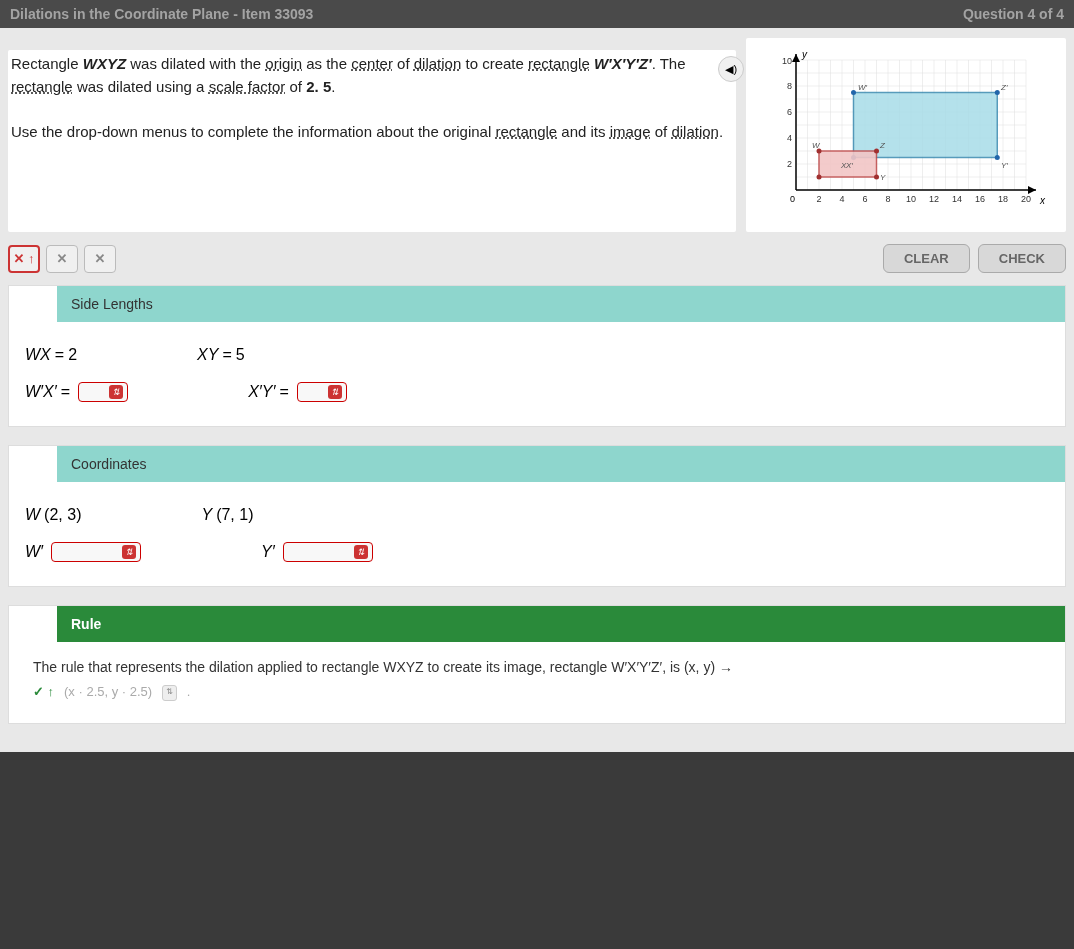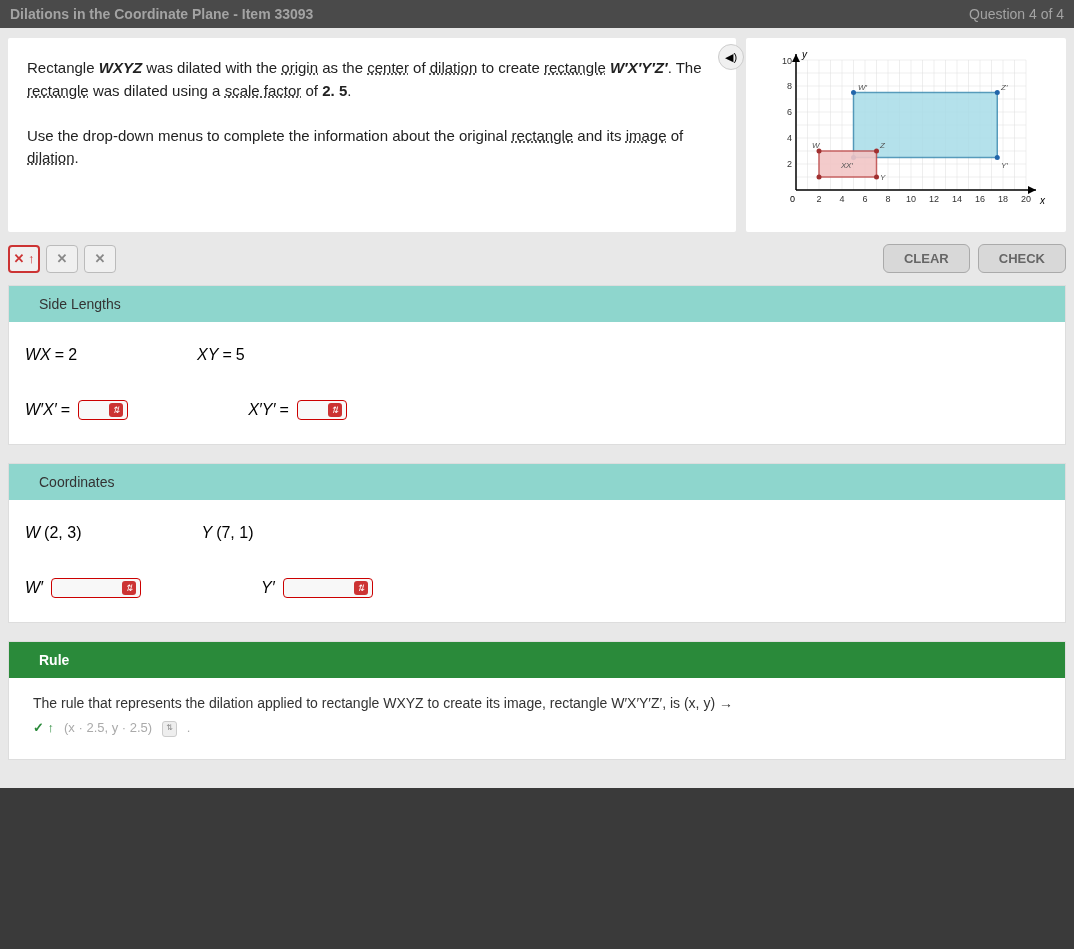--- a/index.html
+++ b/index.html
@@ -1,42 +1,42 @@
 <!DOCTYPE html>
 <html><head>
 <meta charset="utf-8">
 <style>
 * { box-sizing: border-box; margin: 0; padding: 0; }
 body { font-family: Arial, sans-serif; background: #3a3a3a; width: 1074px; height: 949px; overflow: hidden; }
 .header { background: #4a4a4a; color: #a3a3a3; padding: 6px 10px; display: flex; justify-content: space-between; align-items: center; font-size: 14px; }
 .header-title { font-weight: bold; }
-.header-right { font-weight: normal; }
+.header-right { font-weight: bold; }
 .main-area { background: #e8e8e8; padding: 10px 8px; }
 .top-row { display: flex; gap: 10px; margin-bottom: 12px; }
-.question-box { flex: 1; background: #fff; padding: 19px; border-radius: 2px; position: relative; }
+.question-box { flex: 1; background: #fff; padding: 3px; border-radius: 2px; position: relative; margin-top: 12px; }
 .question-text { font-size: 15px; line-height: 1.5; color: #222; }
 .question-text .u { text-decoration: underline dotted; }
 .question-text .b { font-weight: bold; }
 .question-text .i { font-style: italic; }
 .audio-btn { position: absolute; top: 6px; right: -8px; width: 26px; height: 26px; border-radius: 50%; background: #f0f0f0; border: 1px solid #ccc; display: flex; align-items: center; justify-content: center; font-size: 11px; }
 .graph-box { width: 320px; background: #fff; padding: 12px; border-radius: 2px; display:flex; align-items:center; justify-content:center; }
 .graph-svg { width: 280px; height: 170px; }
 .controls-row { display: flex; justify-content: space-between; align-items: center; margin: 8px 0 12px; }
 .attempt-btns { display: flex; gap: 6px; }
 .att { width: 32px; height: 28px; background: #f0f0f0; border: 1px solid #bbb; border-radius: 4px; display: flex; align-items: center; justify-content: center; font-size: 13px; color: #888; font-weight: bold; }
 .att.active { border: 2px solid #c33; color: #c33; }
 .action-btns { display: flex; gap: 8px; }
 .act-btn { padding: 6px 20px; background: #d8d8d8; border: 1px solid #aaa; border-radius: 6px; font-size: 13px; font-weight: bold; color: #666; }
 .section { background: #fff; margin-bottom: 18px; border: 1px solid #ddd; }
-.section-header { padding: 10px 30px; font-size: 14px; color: #333; }
+.section-header { padding: 10px 14px; font-size: 14px; color: #333; margin-left: 48px; }
 .section-header.teal { background: #8ed6cd; }
 .section-header.green { background: #2a8a3a; color: #fff; font-weight: bold; }
 .section-body { padding: 24px 16px; }
 .row-pair { display: flex; gap: 120px; margin-bottom: 18px; }
-.row-pair:last-child { margin-bottom: 0; margin-top: 36px; }
+.row-pair:last-child { margin-bottom: 0; }
 .eq { font-size: 16px; font-style: italic; display: flex; align-items: center; gap: 4px; }
 .eq .norm { font-style: normal; }
 .dd { display: inline-flex; align-items: center; background: #f8f8f8; border: 1px solid #c00; border-radius: 4px; padding: 2px 4px; min-width: 50px; height: 20px; margin-left: 4px; }
 .dd-arrow { margin-left: auto; background: #c33; color: #fff; width: 14px; height: 14px; border-radius: 3px; display: flex; align-items: center; justify-content: center; font-size: 9px; }
 .dd-wide { min-width: 90px; }
 .rule-body { padding: 14px 24px 20px; font-size: 14px; color: #333; line-height: 1.6; background:#fff; }
 .rule-row2 { display: flex; align-items: center; gap: 10px; color: #999; margin-top: 4px; }
 .check-icon { color: #2a8a3a; font-size: 13px; font-weight: bold; }
 .rule-ans { font-size: 13px; color: #aaa; }
 .dd-gray { display:inline-flex; align-items:center; background:#eee; border:1px solid #ccc; border-radius:3px; padding:1px 3px; height:16px; }

